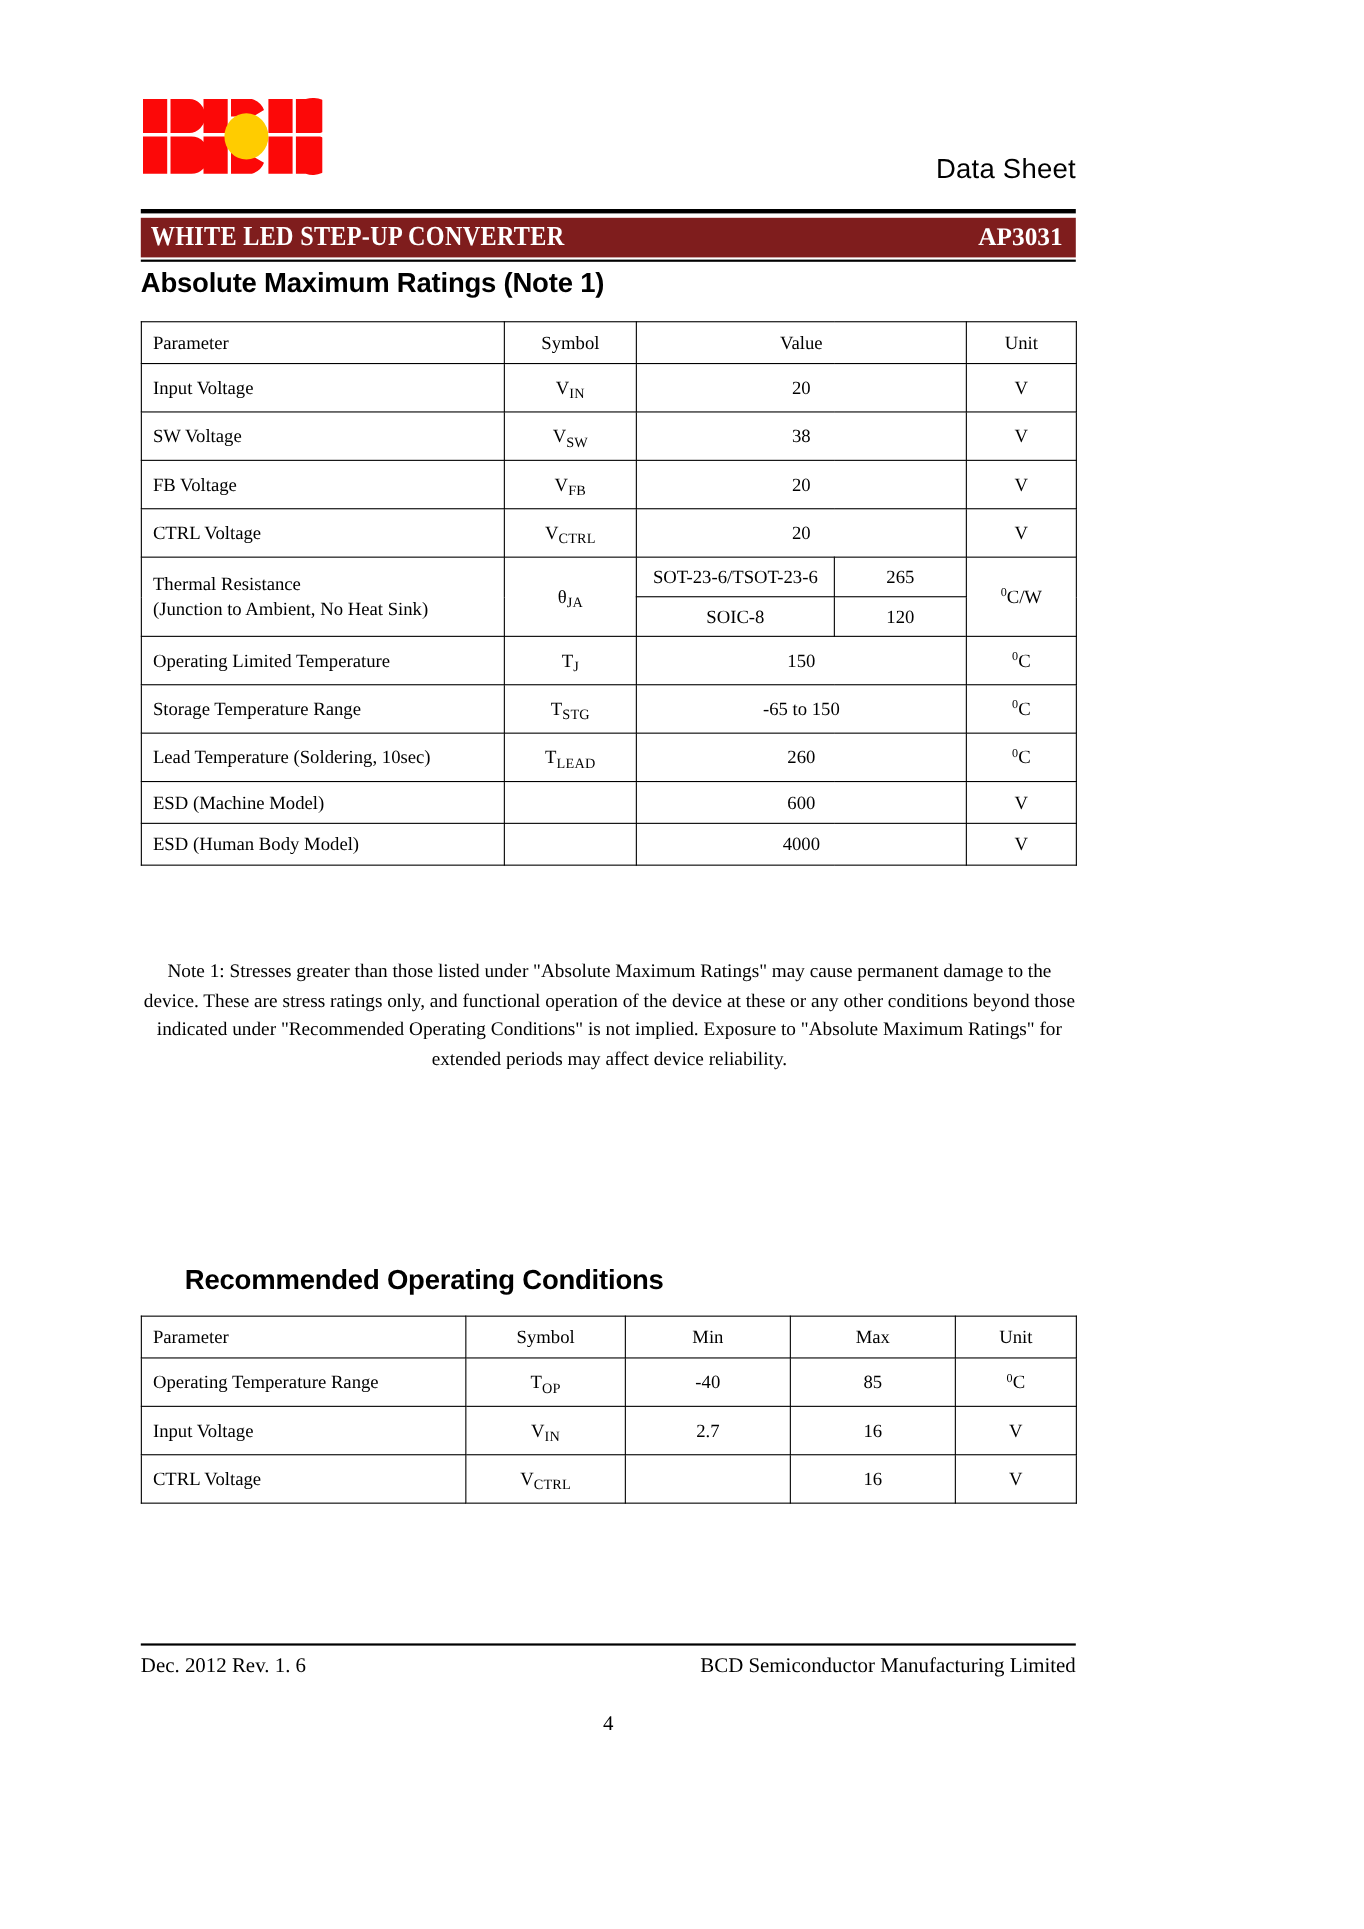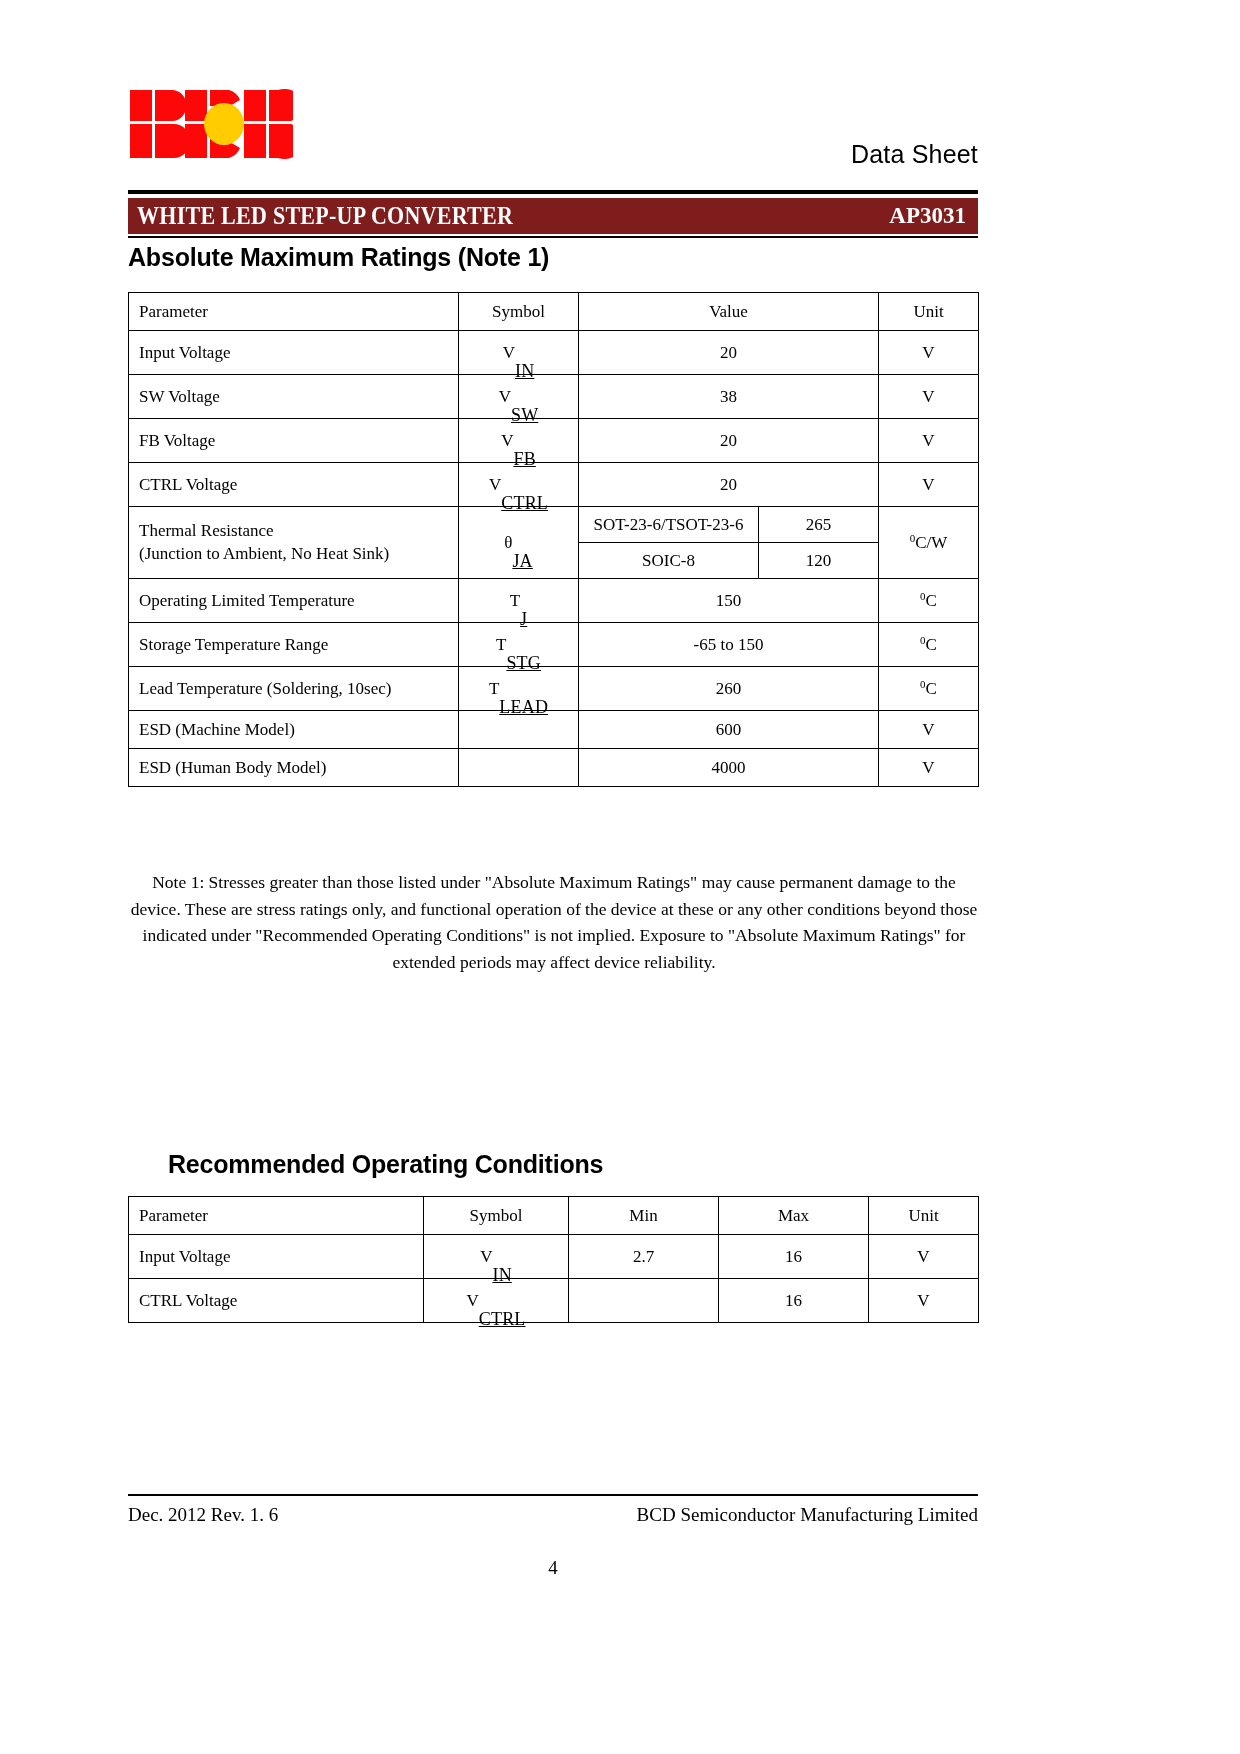--- a/index.html
+++ b/index.html
@@ -154,26 +154,25 @@
     left: 0;
     top: 1196px;
     width: 850px;
   }
 
   .rowh { height: 38px; margin-left: 26px; }
   .row1 { height: 44px; }
   .row-sub { height: 36px; }
 
   sub {
-    font-size: 18px;
+    font-size: 13px;
     vertical-align: baseline;
     position: relative;
-    top: 19px;
+    top: 4px;
     letter-spacing: 0.2px;
-    text-decoration: underline;
   }
   sup.deg {
     font-size: 11px;
     vertical-align: baseline;
     position: relative;
     top: -6px;
   }
 
   .two-line {
     line-height: 1.35;
@@ -386,20 +385,27 @@
       </colgroup>
       <tbody>
         <tr class="rowh">
           <td class="hdr cell-l">Parameter</td>
           <td class="hdr">Symbol</td>
           <td class="hdr">Min</td>
           <td class="hdr">Max</td>
           <td class="hdr">Unit</td>
         </tr>
 
+        <tr class="row1">
+          <td class="cell-l">Operating Temperature Range</td>
+          <td class="cell-c"><span>T</span><sub>OP</sub></td>
+          <td class="cell-c">-40</td>
+          <td class="cell-c">85</td>
+          <td class="cell-c"><sup class="deg">0</sup><span>C</span></td>
+        </tr>
 
         <tr class="row1">
           <td class="cell-l">Input Voltage</td>
           <td class="cell-c"><span>V</span><sub>IN</sub></td>
           <td class="cell-c">2.7</td>
           <td class="cell-c">16</td>
           <td class="cell-c">V</td>
         </tr>
 
         <tr class="row1">

